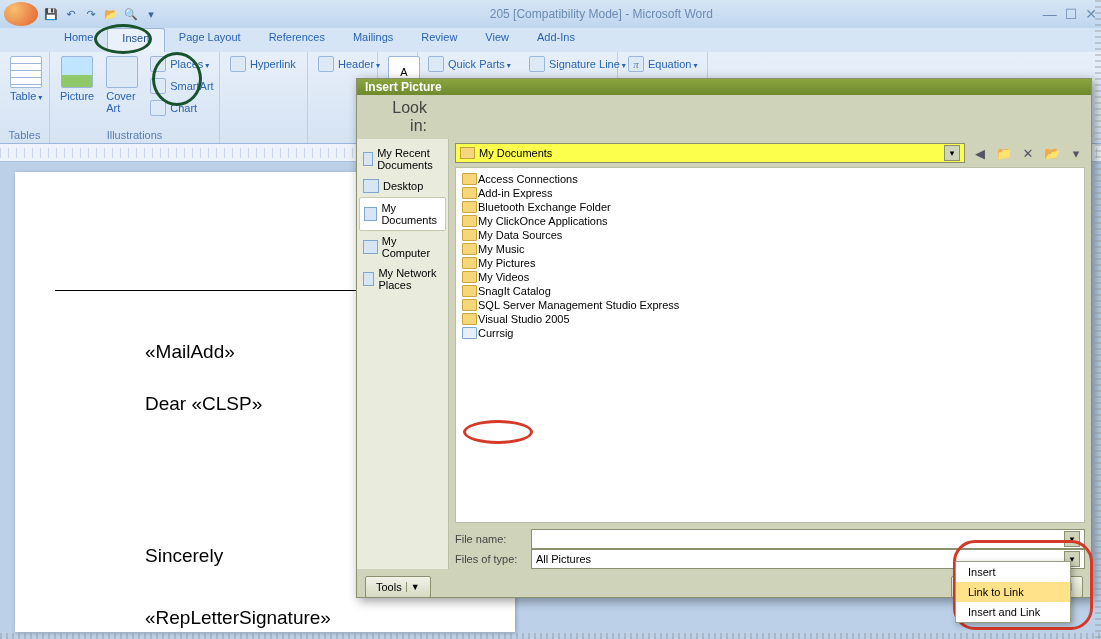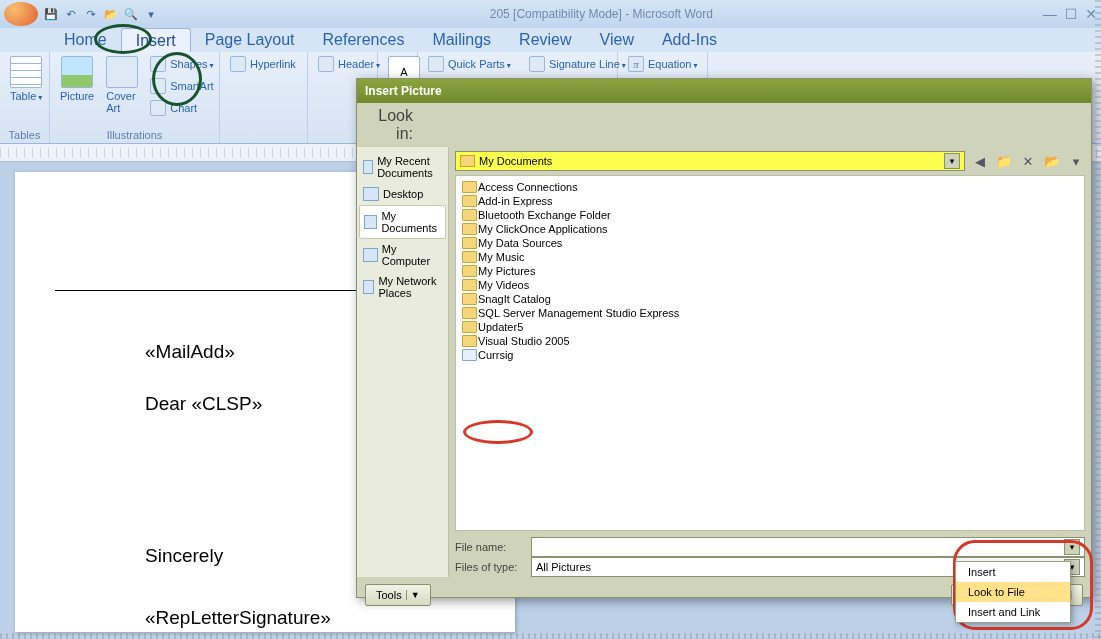--- a/index.html
+++ b/index.html
@@ -7,21 +7,21 @@
 
   
   .titlebar { height:28px; background:linear-gradient(#d6e5f5,#bfd6ef); display:flex; align-items:center; padding:0 4px; font-size:12px; color:#5c7ea8; }
   .office-btn { width:34px; height:24px; border-radius:50%; background:radial-gradient(circle at 30% 30%,#f8c070,#e06030); display:inline-block; margin-right:4px; }
   .qat { display:inline-flex; gap:2px; align-items:center; }
   .qat .q { width:18px; height:18px; display:inline-flex; align-items:center; justify-content:center; font-size:11px; color:#3a66a0; }
   .title-text { flex:1; text-align:center; color:#6d8bb0; font-size:12px; }
   .winbtns { display:flex; gap:8px; color:#6d8bb0; font-size:14px; }
 
   
-  .tabs { height:24px; background:#d6e5f5; display:flex; padding-left:50px; font-size:16px; }
+  .tabs { height:24px; background:#d6e5f5; display:flex; padding-left:50px; font-size:11px; }
   .tab { padding:3px 14px; color:#2a63b3; cursor:default; }
   .tab.active { background:#eaf1fb; border:1px solid #9bb7db; border-bottom:none; border-radius:3px 3px 0 0; color:#1e4f99; }
 
   
   .ribbon { height:92px; background:linear-gradient(#e7eff9,#d5e3f3); border-bottom:1px solid #9bb7db; display:flex; font-size:11px; color:#2a63b3; }
   .grp { border-right:1px solid #bcd0e8; padding:2px 6px; display:flex; flex-direction:column; }
   .grp-body { flex:1; display:flex; gap:4px; }
   .grp-label { text-align:center; font-size:11px; color:#5d7fad; padding-top:2px; }
   .rbtn { padding:2px 4px; display:flex; flex-direction:column; align-items:center; gap:2px; }
   .rbtn.row { flex-direction:row; gap:4px; align-items:center; white-space:nowrap; }
@@ -40,21 +40,21 @@
      background:repeating-linear-gradient(to right, #a3b9d6 0 1px, transparent 1px 8px); opacity:.5; }
   .docwrap { position:relative; background:#bcd0e8; height:477px; }
   .page { position:absolute; left:15px; top:10px; width:500px; height:460px; background:#fff; box-shadow:1px 1px 4px rgba(0,0,0,.25); padding:110px 130px 20px 130px; font-family:"Times New Roman",serif; font-size:19px; color:#000; }
   .page .hr { border-top:1px solid #000; margin:8px 0 50px; width:380px; margin-left:-90px; }
   .page p { margin:0 0 30px 0; }
   .page .gap { height:100px; }
 
   
   .dialog { position:absolute; left:356px; top:78px; width:736px; height:520px;
             background:#cfd3ba; border:1px solid #8a9070; box-shadow:3px 3px 10px rgba(0,0,0,.4); }
-  .dlg-title { height:24px; background:linear-gradient(#8aa43f,#6f8a2e); color:#fff; font-size:12px; font-weight:bold;
+  .dlg-title { height:16px; background:linear-gradient(#8aa43f,#6f8a2e); color:#fff; font-size:12px; font-weight:bold;
                display:flex; align-items:center; padding:0 8px; }
   .dlg-body { display:flex; height:430px; }
   .dlg-left { width:92px; background:#e9ebdc; border-right:1px solid #bcbfa7; padding:4px 2px; font-size:11px; }
   .place { display:flex; align-items:center; gap:4px; padding:4px; cursor:default; }
   .place.selected { background:#fff; border:1px solid #c8caaf; border-radius:2px; }
   .place .pi { width:16px; height:14px; background:#d7e6f5; border:1px solid #7fa6cc; display:inline-block; }
   .dlg-main { flex:1; display:flex; flex-direction:column; }
   .lookin { height:28px; display:flex; align-items:center; gap:6px; padding:0 6px; font-size:11px; }
   .lookin-label { width:50px; text-align:right; color:#444; }
   .lookin-combo { flex:1; height:20px; background:#fcff4b; border:1px solid #8a9070; display:flex; align-items:center; padding:0 4px; gap:4px; }
@@ -138,21 +138,21 @@
         <span class="ico lg" style="background:linear-gradient(#bfe5ff 60%,#8fc969 0)"></span>
         <span>Picture</span>
       </div>
       <div class="rbtn">
         <span class="ico lg"></span>
         <span>Cover Art</span>
       </div>
       <div class="stack">
         <div class="rbtn row">
             <span class="ico"></span>
-            <span class="drop">Shapes</span>
+            <span class="drop">Places</span>
           </div>
         <div class="rbtn row">
             <span class="ico"></span>
             <span>SmartArt</span>
           </div>
         <div class="rbtn row">
             <span class="ico"></span>
             <span>Chart</span>
           </div>
       </div>
@@ -225,21 +225,21 @@
     <p>Dear «CLSP»</p>
     <div class="gap"></div>
     <p>Sincerely</p>
     <p style="margin-top:40px">«RepLetterSignature»</p>
   </div>
 </div>
 
 <div class="dialog">
   <div class="dlg-title">Insert Picture</div>
 
-  <div style="display:flex; align-items:center; padding:4px 6px; gap:4px;">
+  <div style="display:flex; align-items:center; padding:4px 20px; gap:4px;">
     <span class="lookin-label">Look in:</span>
   </div>
 
   <div class="dlg-body">
     <div class="dlg-left">
       <div class="place">
           <span class="pi"></span>
           <span>My Recent Documents</span>
         </div>
       <div class="place">
@@ -309,24 +309,20 @@
             <span class="folder"></span>
             <span>My Videos</span>
           </div>
         <div class="fitem">
             <span class="folder"></span>
             <span>SnagIt Catalog</span>
           </div>
         <div class="fitem">
             <span class="folder"></span>
             <span>SQL Server Management Studio Express</span>
-          </div>
-        <div class="fitem">
-            <span class="folder"></span>
-            <span>Updater5</span>
           </div>
         <div class="fitem">
             <span class="folder"></span>
             <span>Visual Studio 2005</span>
           </div>
         <div class="fitem file">
             <span class="folder"></span>
             <span>Currsig</span>
           </div>
       </div>
@@ -361,20 +357,20 @@
         <span class="dd">▼</span>
       </span>
     <span class="btn">Cancel</span>
   </div>
 </div>
 
 <div class="ann ann-red" style="left:463px; top:420px; width:70px; height:24px;"></div>
 
 <div class="dropmenu">
   <div>Insert</div>
-  <div class="hi">Look to File</div>
+  <div class="hi">Link to Link</div>
   <div>Insert and Link</div>
 </div>
 
 <div class="ann-rr" style="left:953px; top:540px; width:140px; height:90px;"></div>
 
 <div class="torn"></div>
 <div class="torn-b"></div>
 
 </body></html>

